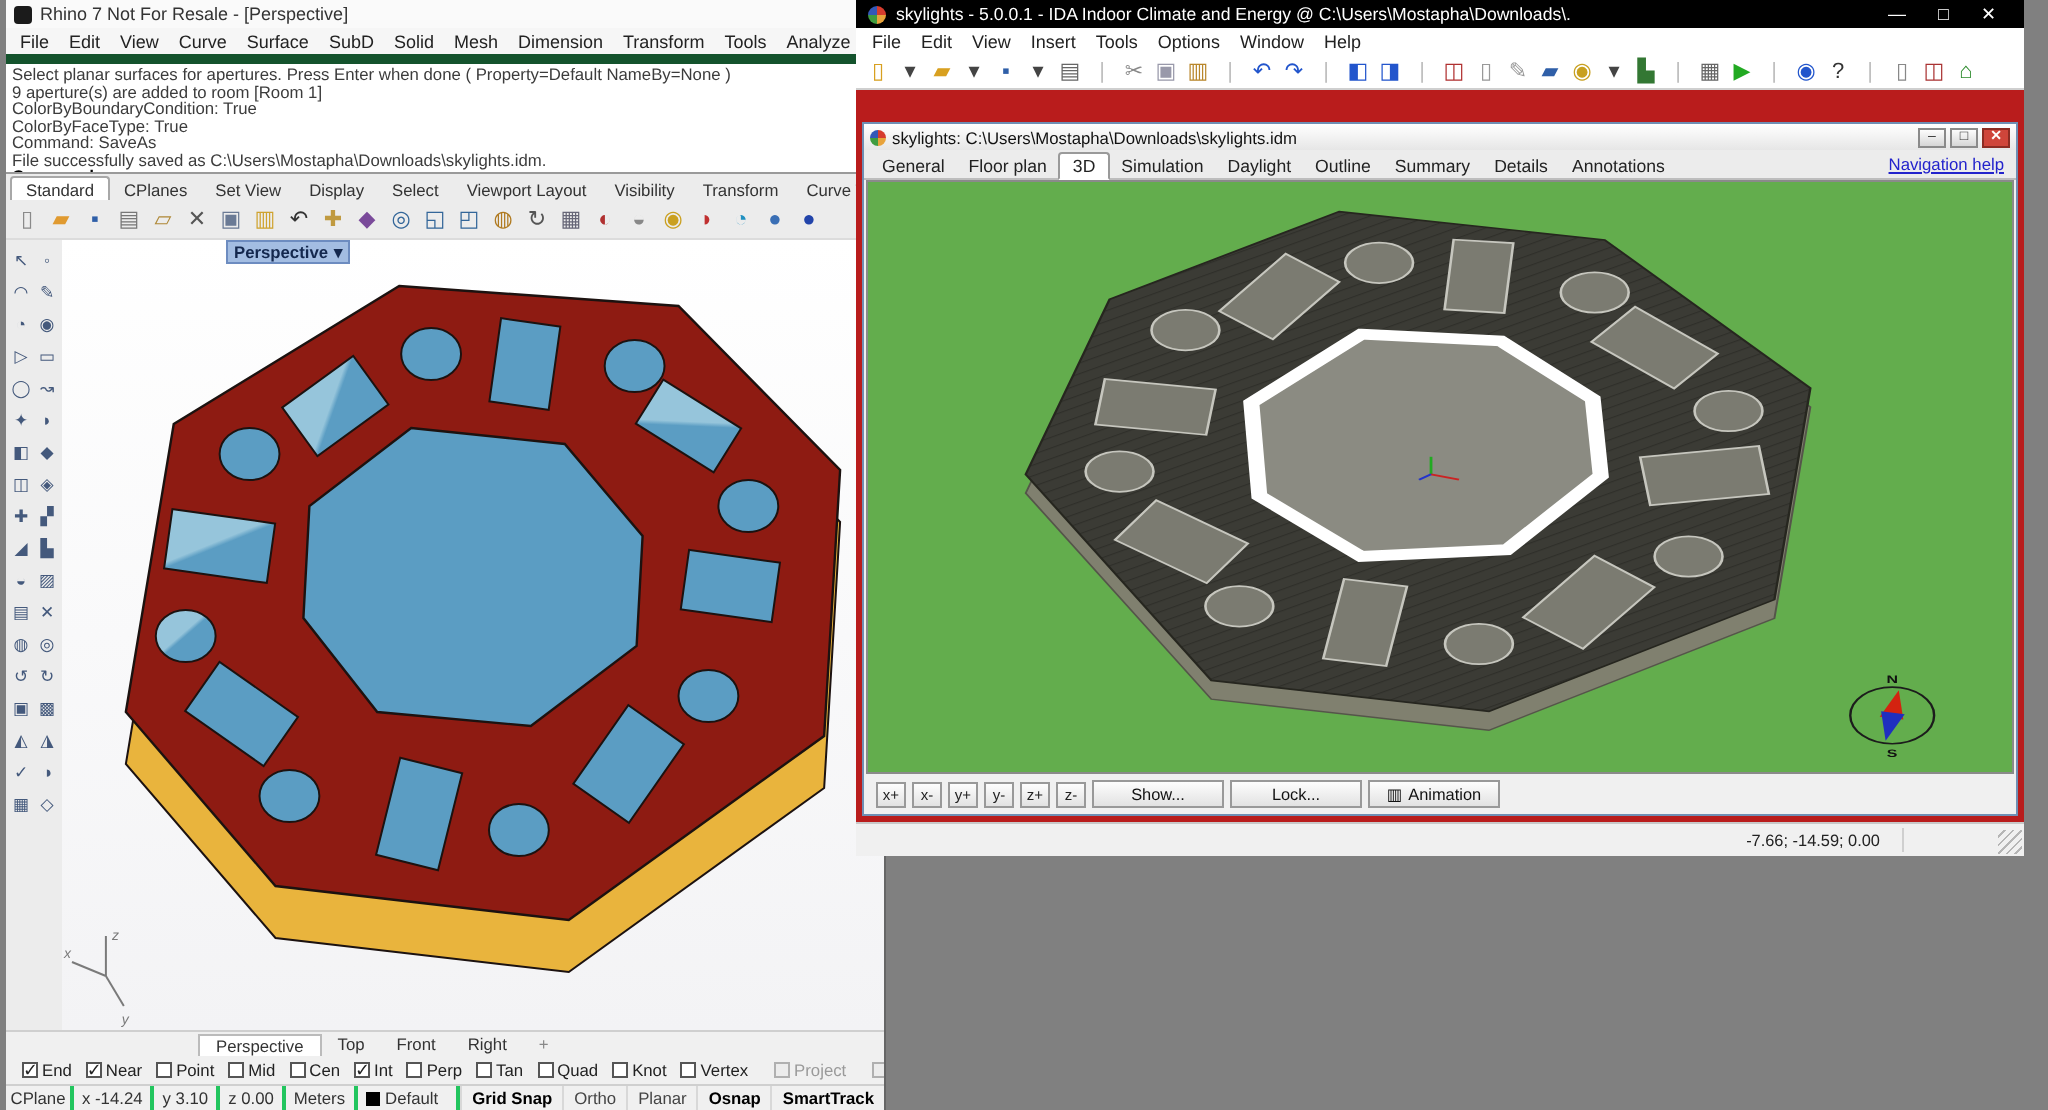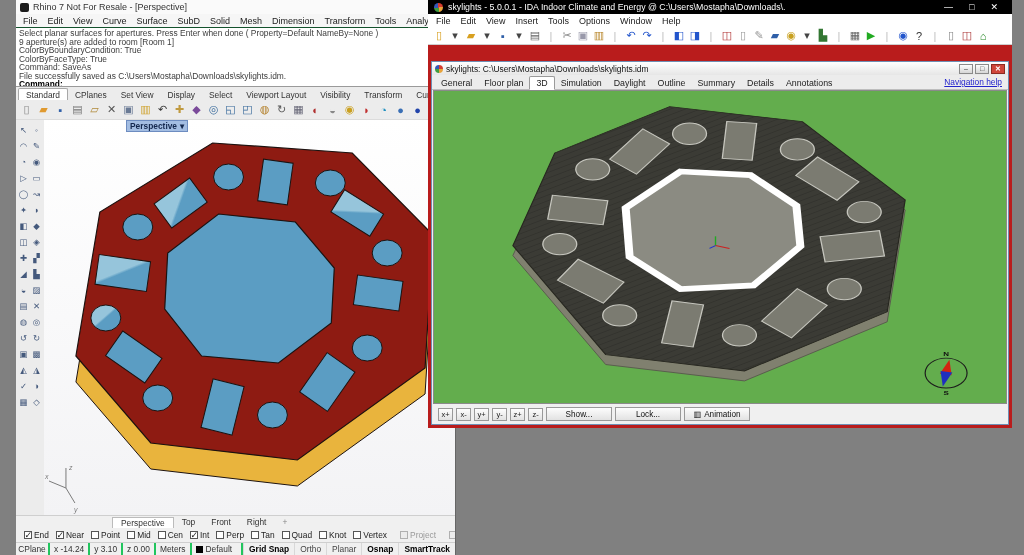--- a/index.html
+++ b/index.html
@@ -1,26 +1,26 @@
 <!DOCTYPE html>
 <html style="--rhino_red: #8e1b12; --rhino_yellow: #e9b43d; --rhino_blue: #5b9dc3; --rhino_blue_light: #96c5db; --rhino_outline: #1c1210; --ida_green: #63ad4d; --ida_roof: #3b3b35; --ida_wall: #80806f; --ida_gray: #8b8b82; --ida_shape: #7b7b71; --ida_shape_edge: #c6c6be; --compass_red: #d42310; --compass_blue: #1f2fbf; --accent_link: #2323cc;"><head>
 <meta charset="utf-8">
 <style>
   * { margin:0; padding:0; box-sizing:border-box; }
   html,body { width:1024px; height:555px; overflow:hidden; }
   body { font-family:"Liberation Sans", sans-serif; background:#808080; font-size:9px; color:#222; }
   .screen { position:relative; width:1024px; height:555px; }
 
   
-  .rhino { position:absolute; left:16px; top:0; width:440px; height:555px; background:#e5e5e5; border-right:1px solid #666; display:flex; flex-direction:column; }
+  .rhino { position:absolute; left:3px; top:0; width:440px; height:555px; background:#e5e5e5; border-right:1px solid #666; display:flex; flex-direction:column; }
   .r-titlebar { height:14px; background:#fafafa; display:flex; align-items:center; gap:4px; padding:0 4px; color:#333; flex:0 0 auto; }
   .r-logo { width:9px; height:9px; background:#1b1b1b; border-radius:2px; flex:0 0 auto; }
   .r-menubar { height:13px; background:#f6f6f6; display:flex; align-items:center; gap:10px; padding:0 7px; color:#222; flex:0 0 auto; white-space:nowrap; overflow:hidden; }
   .r-menubar span { cursor:default; }
-  .r-cmd { height:60px; background:#fff; border-top:1px solid #14532d; border-bottom:1px solid #9a9a9a; font-size:8.4px; line-height:8.5px; color:#3c3c3c; padding:1px 3px; overflow:hidden; flex:0 0 auto; white-space:nowrap; }
+  .r-cmd { height:60px; background:#fff; border-top:5px solid #14532d; border-bottom:1px solid #9a9a9a; font-size:8.4px; line-height:8.5px; color:#3c3c3c; padding:1px 3px; overflow:hidden; flex:0 0 auto; white-space:nowrap; }
   .r-cmd .prompt { font-weight:bold; color:#000; }
   .r-tabrow { height:13px; background:#ececec; display:flex; align-items:flex-end; font-size:8.4px; color:#333; padding:0 2px; flex:0 0 auto; white-space:nowrap; overflow:hidden; }
   .r-ttab { padding:1px 7px 0; }
   .r-ttab.active { background:#fff; border:1px solid #a8a8a8; border-bottom:none; border-radius:2px 2px 0 0; }
   .r-iconrow { height:20px; background:#ececec; display:flex; align-items:center; gap:2px; padding:0 3px; font-size:11px; flex:0 0 auto; overflow:hidden; border-bottom:1px solid #dcdcdc; }
   .ricon { width:15px; height:15px; display:flex; align-items:center; justify-content:center; }
   .r-main { flex:1 1 auto; display:flex; min-height:0; }
   .r-palette { width:28px; background:#ececec; display:grid; grid-template-columns:13px 13px; align-content:start; padding:2px 1px; font-size:8.5px; color:#44597c; flex:0 0 auto; }
   .pic { width:13px; height:16px; display:flex; align-items:center; justify-content:center; }
   .r-canvas { position:relative; flex:1 1 auto; background:linear-gradient(#ffffff,#f3f3f5); overflow:hidden; }
@@ -514,15 +514,20 @@
             </span>
           <button class="abtn">Show...</button>
           <button class="abtn">Lock...</button>
           <button class="abtn">
             <span>▥</span>
             <span>Animation</span>
           </button>
         </div>
       </div>
     </div>
+    <div class="i-statusbar">
+      <span class="coords">-7.66; -14.59; 0.00</span>
+      <span class="coord-sep"></span>
+      <span class="grip"></span>
+    </div>
   </div>
 
 </div>
 
 </body></html>

